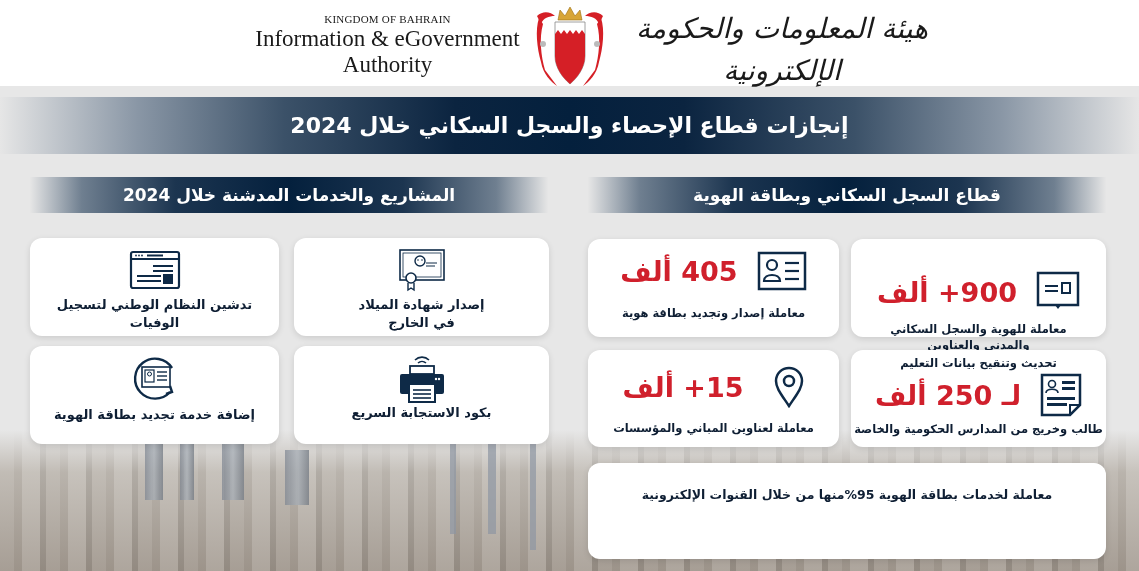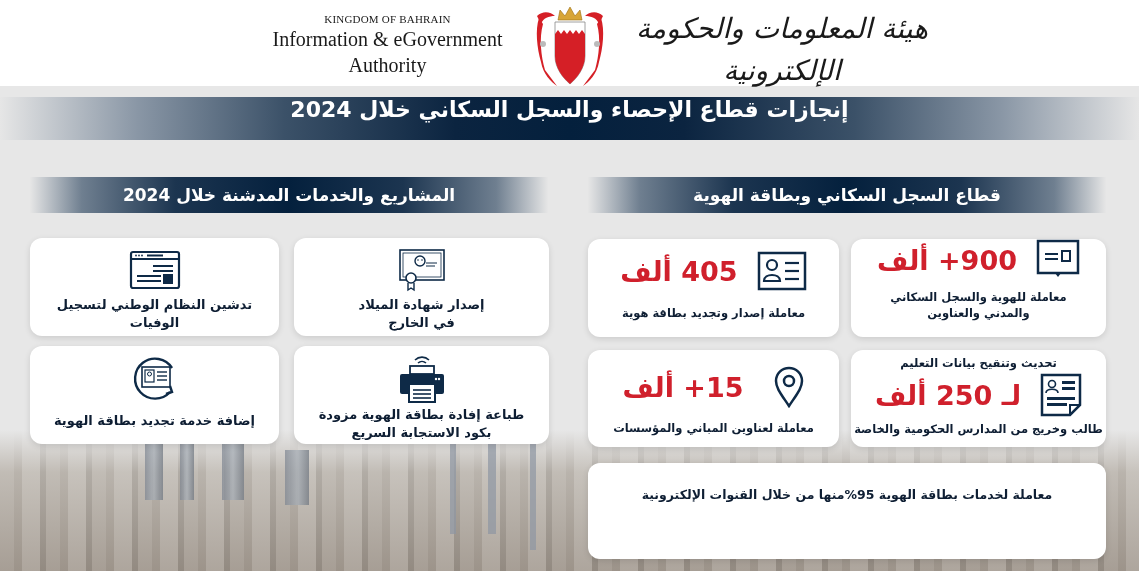--- a/index.html
+++ b/index.html
@@ -12,36 +12,36 @@
   
   .header {
     position: absolute; left: 0; top: 0; width: 1139px; height: 86px;
     background: #ffffff;
   }
   .en-logo {
     position: absolute; left: 250px; top: 12px; width: 275px; text-align: center;
     font-family: "Liberation Serif", serif; color: #1a1a1a;
   }
   .en-logo .kingdom { font-size: 11px; letter-spacing: 0.2px; line-height: 14px; }
-  .en-logo .name { font-size: 20px; line-height: 26px; }
+  .en-logo .name { font-size: 23px; line-height: 26px; }
   .crest {
     position: absolute; left: 533px; top: 4px; width: 74px; height: 84px;
   }
   .ar-logo {
     position: absolute; left: 612px; top: 8px; width: 340px; text-align: center;
     direction: rtl; color: #1a1a1a; font-family: "DejaVu Serif", serif;
   }
   .ar-logo .kingdom { font-size: 11px; line-height: 16px; }
   .ar-logo .name { font-size: 28px; line-height: 42px; font-style: italic; letter-spacing: -1px; }
 
   
   .banner {
-    position: absolute; left: 0; top: 97px; width: 1139px; height: 43px;
+    position: absolute; left: 0; top: 97px; width: 1139px; height: 57px;
     background: linear-gradient(90deg, #e6e6e6 0%, #8a97a6 12%, #3b5168 25%, #0b2440 40%, #04203d 50%, #0b2440 60%, #3b5168 75%, #8a97a6 88%, #e6e6e6 100%);
-    display: flex; justify-content: center;
+    display: flex; align-items: center; justify-content: center;
   }
   .banner-title {
     color: #ffffff; font-weight: bold; font-size: 22px; direction: rtl;
     font-family: "DejaVu Sans", sans-serif;
   }
 
   
   .city {
     position: absolute; left: 0; top: 430px; width: 1139px; height: 141px;
     background:
@@ -133,21 +133,21 @@
   <div class="tower" style="left:530px; top:-20px; width:6px; height:140px; background:#8d96a2;"></div>
 </div>
 
 <div class="section-head right">
   <span>قطاع السجل السكاني وبطاقة الهوية</span>
 </div>
 <div class="section-head left">
   <span>المشاريع والخدمات المدشنة خلال 2024</span>
 </div>
 
-<div class="card" style="left:851px; top:239px; width:255px; height:98px; padding-top:0;">
+<div class="card" style="left:851px; top:239px; width:255px; height:98px; padding-top:32px;">
   <div class="stat-row">
     <div class="stat-value">900+ ألف</div>
     <div class="icon">
       <svg width="44" height="42" viewBox="0 0 44 42">
         <rect x="2" y="2" width="40" height="32" fill="none" stroke="#0e2a47" stroke-width="2.5"></rect>
         <path d="M19 34 L22 38 L25 34" fill="#0e2a47"></path>
         <line x1="9" y1="15" x2="22" y2="15" stroke="#0e2a47" stroke-width="2"></line>
         <line x1="9" y1="20" x2="22" y2="20" stroke="#0e2a47" stroke-width="2"></line>
         <rect x="26" y="12" width="8" height="10" fill="none" stroke="#0e2a47" stroke-width="2"></rect>
       </svg>
@@ -257,31 +257,30 @@
       <rect x="12" y="12" width="24" height="8" fill="none" stroke="#0e2a47" stroke-width="1.8"></rect>
       <rect x="2" y="20" width="44" height="20" rx="2" fill="#0e2a47"></rect>
       <circle cx="38" cy="25" r="1.2" fill="#fff"></circle>
       <circle cx="41" cy="25" r="1.2" fill="#fff"></circle>
       <rect x="11" y="30" width="26" height="18" fill="#fff" stroke="#0e2a47" stroke-width="2"></rect>
       <line x1="15" y1="36" x2="33" y2="36" stroke="#0e2a47" stroke-width="1.6"></line>
       <line x1="15" y1="40" x2="33" y2="40" stroke="#0e2a47" stroke-width="1.6"></line>
       <line x1="15" y1="44" x2="33" y2="44" stroke="#0e2a47" stroke-width="1.6"></line>
     </svg>
   </div>
-  <div class="proj-label" style="margin-top:2px;">طباعة إفادة بطاقة الهوية مزودة</div>
   <div class="proj-label">بكود الاستجابة السريع</div>
 </div>
 
 <div class="card" style="left:30px; top:346px; width:249px; height:98px; padding-top:8px;">
   <div class="icon" style="display:flex; justify-content:center;">
     <svg width="50" height="48" viewBox="0 0 50 48">
       <path d="M40 38 A20 20 0 1 1 42 14" fill="none" stroke="#0e2a47" stroke-width="2.4"></path>
       <path d="M36 40 L42 38 L40 32" fill="none" stroke="#0e2a47" stroke-width="2.4"></path>
       <rect x="12" y="13" width="28" height="20" fill="#fff" stroke="#0e2a47" stroke-width="1.6"></rect>
       <rect x="15" y="16" width="9" height="12" fill="none" stroke="#0e2a47" stroke-width="1.2"></rect>
       <circle cx="19.5" cy="20" r="2" fill="none" stroke="#0e2a47" stroke-width="1"></circle>
       <line x1="27" y1="18" x2="37" y2="18" stroke="#0e2a47" stroke-width="1.4"></line>
       <line x1="27" y1="22" x2="37" y2="22" stroke="#0e2a47" stroke-width="1.4"></line>
       <line x1="27" y1="26" x2="37" y2="26" stroke="#0e2a47" stroke-width="1.4"></line>
     </svg>
   </div>
-  <div class="proj-label" style="margin-top:10px;">إضافة خدمة تجديد بطاقة الهوية</div>
+  <div class="proj-label" style="margin-top:4px;">إضافة خدمة تجديد بطاقة الهوية</div>
 </div>
 
 </body></html>

